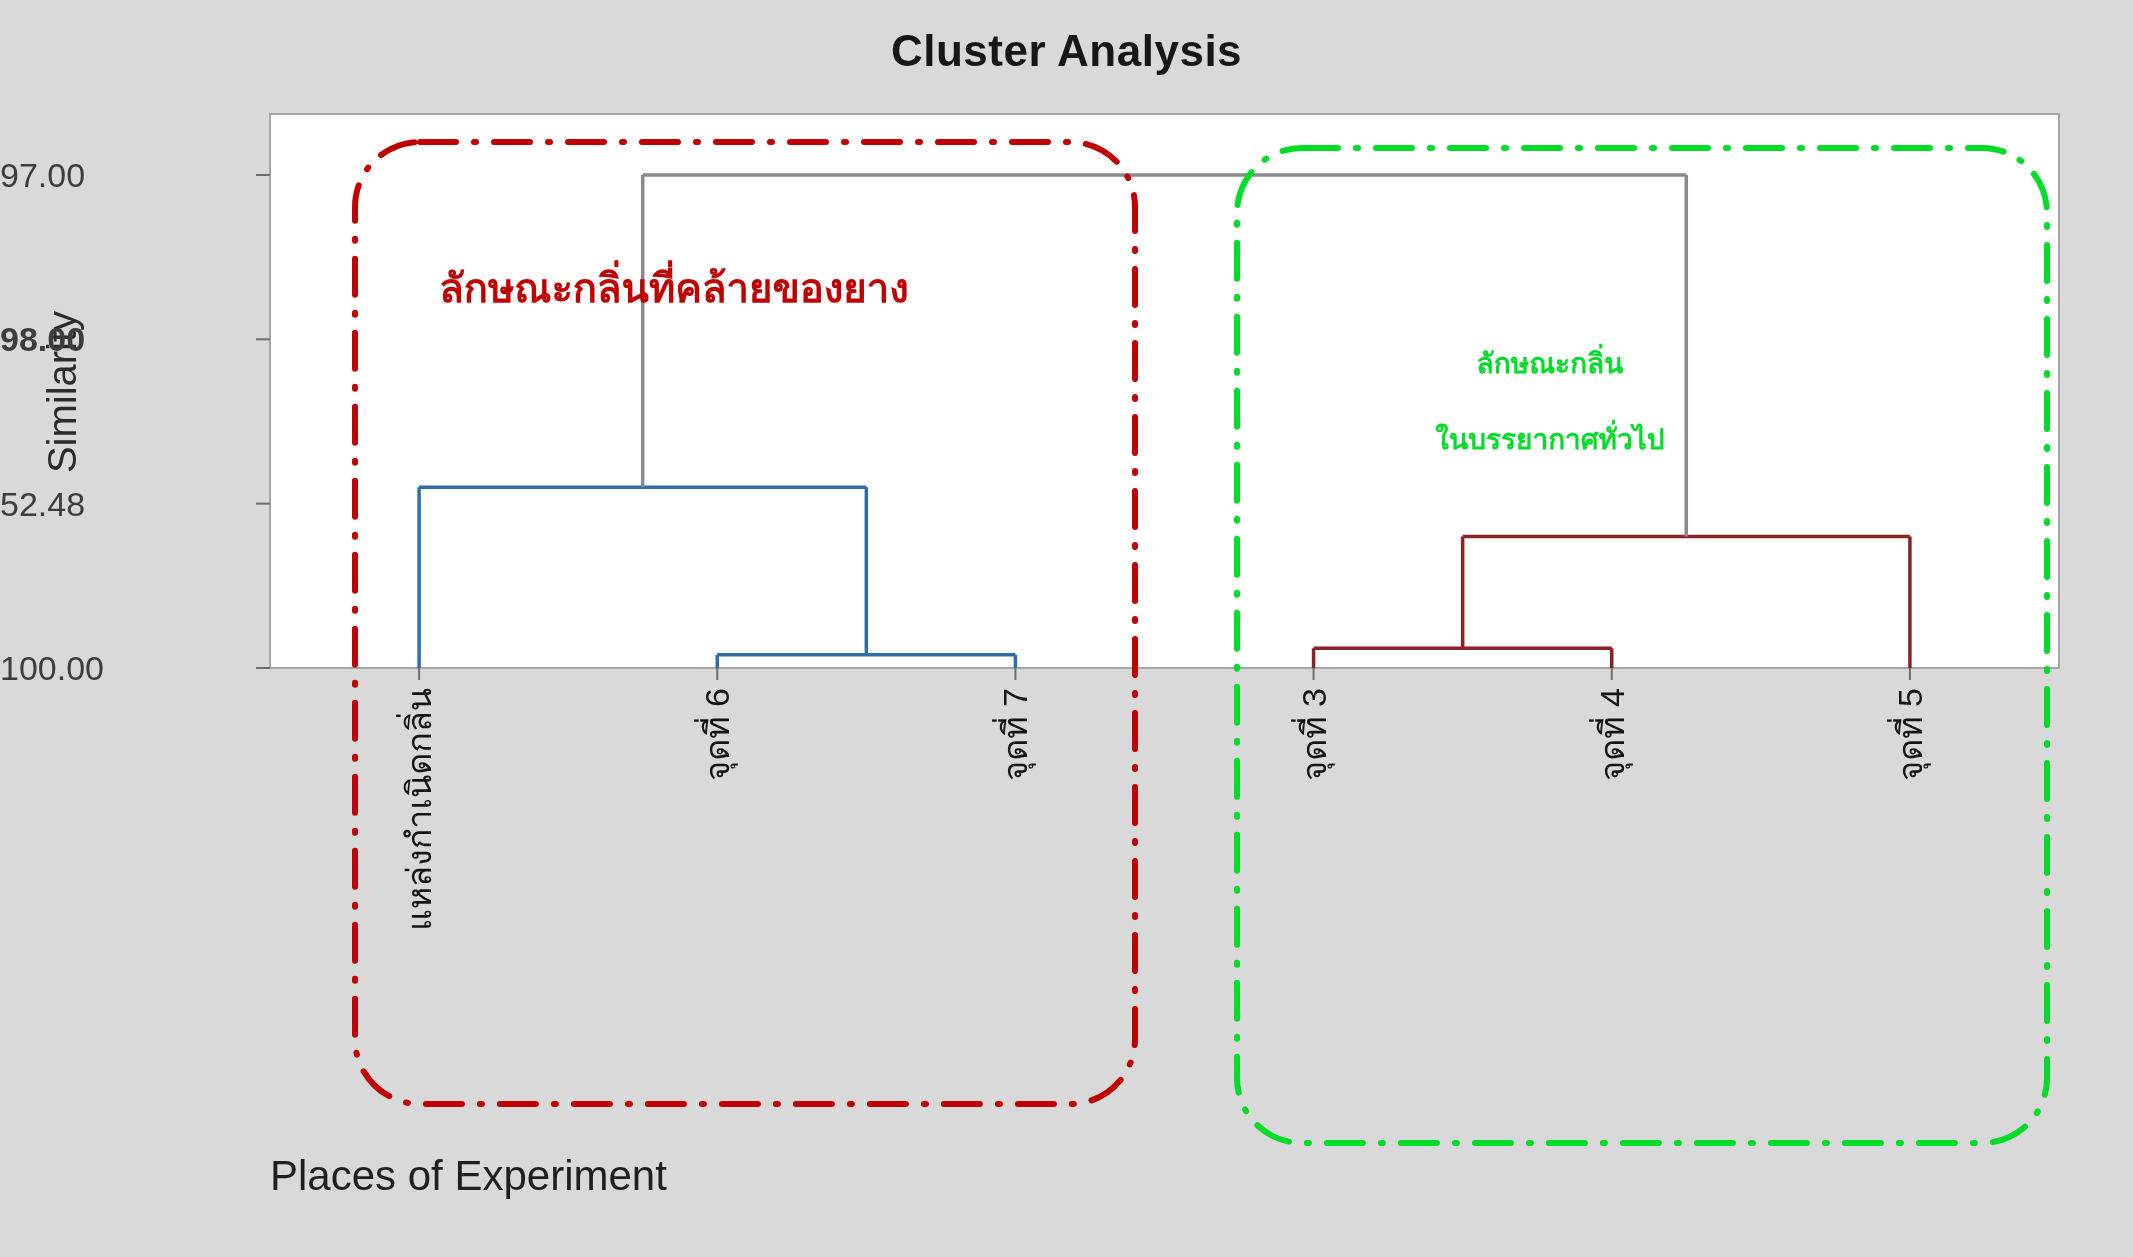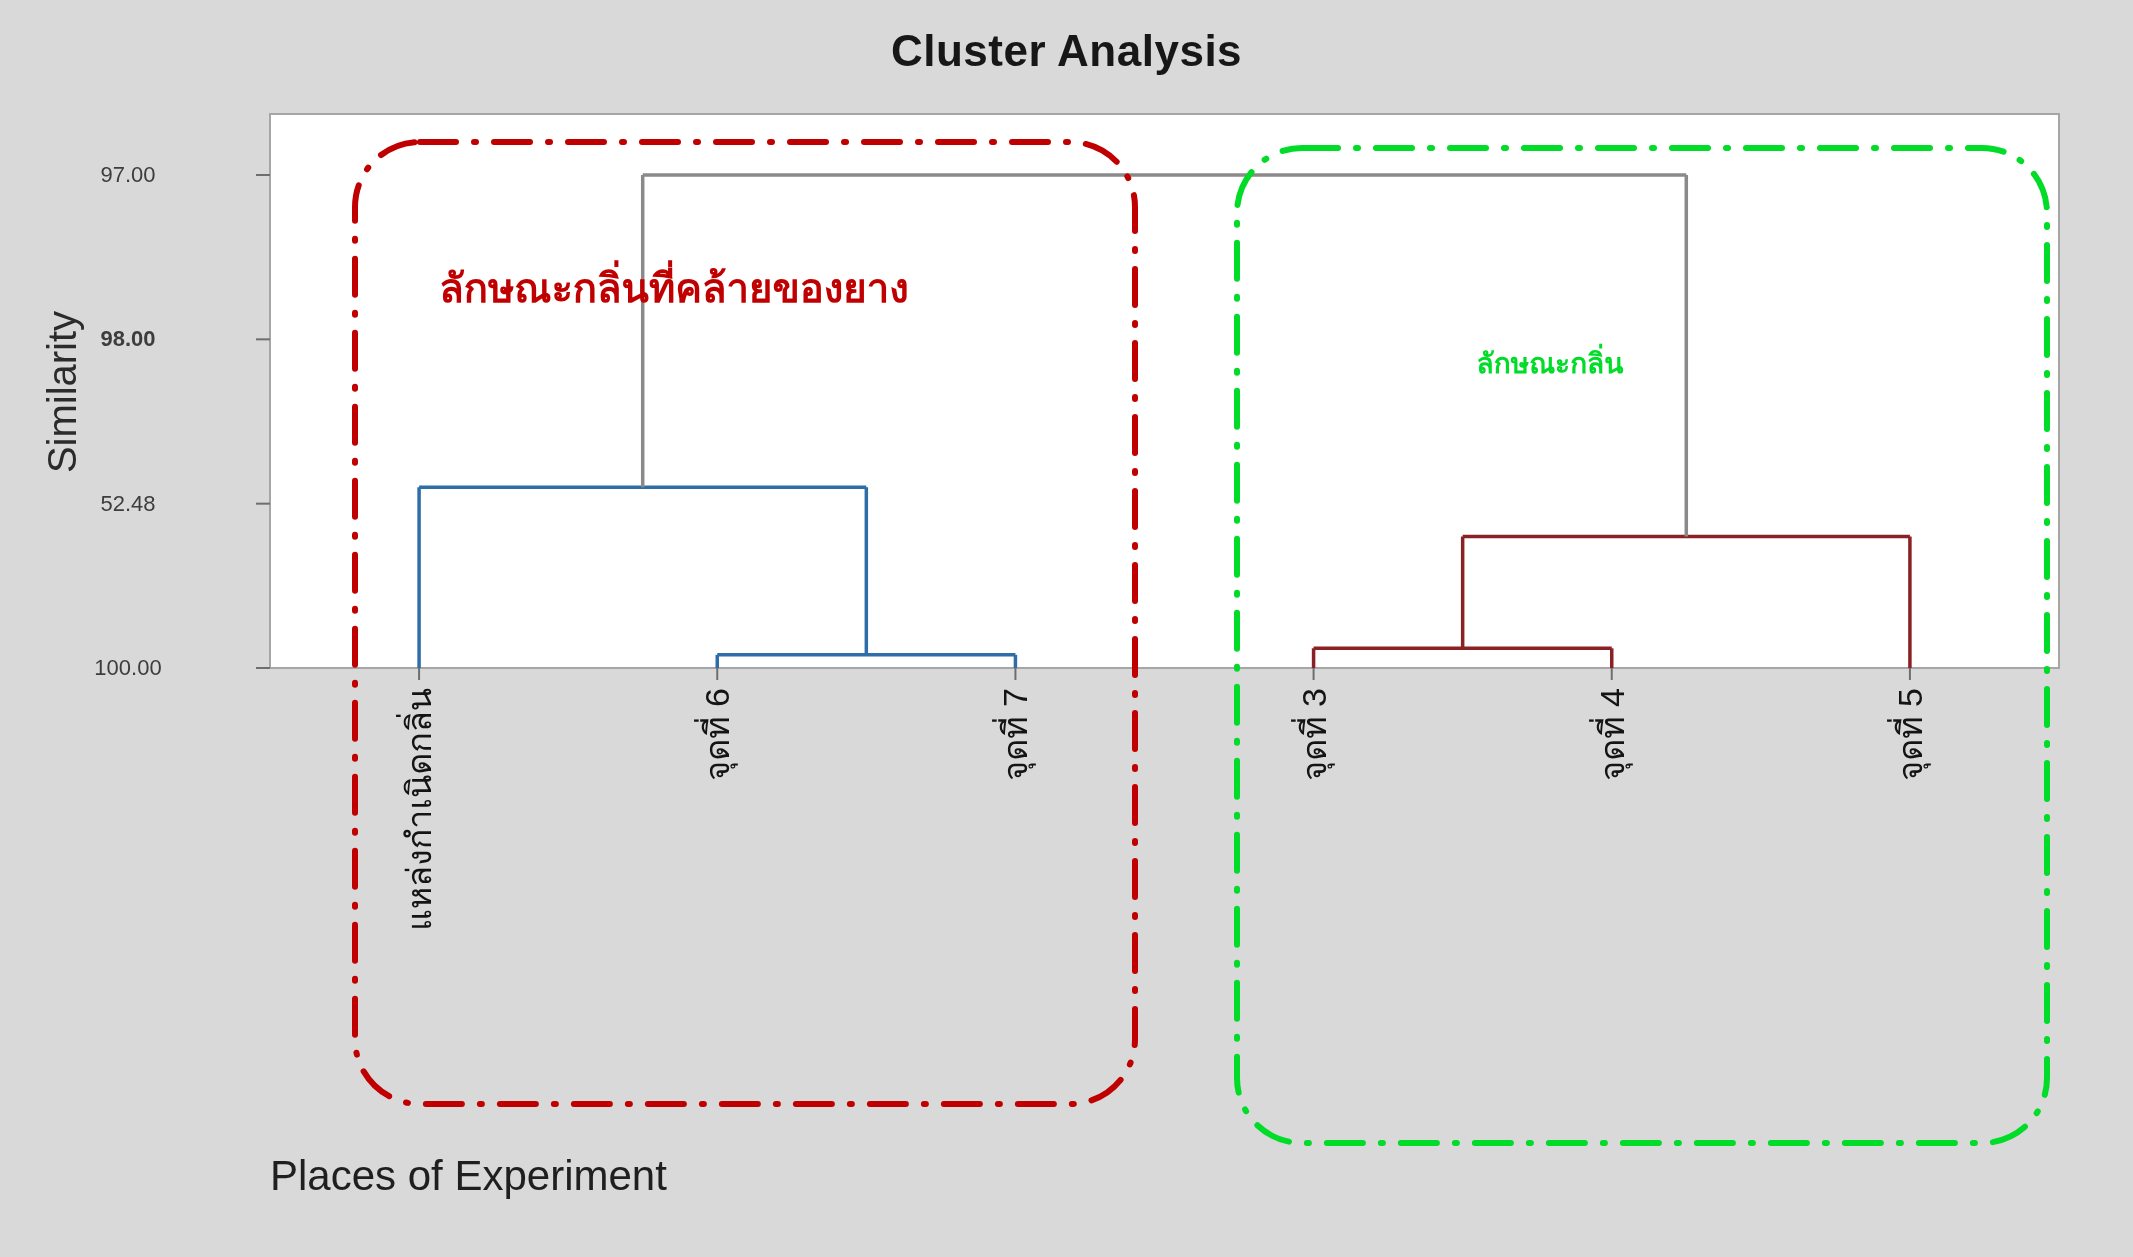--- a/index.html
+++ b/index.html
@@ -23,21 +23,21 @@
     transform: translate(-50%, -50%) rotate(-90deg);
     white-space: nowrap; font-size: 40px; color: #2b2b2b;
   }
   .x-axis-title {
     position: absolute; left: 270px; top: 1152px; width: 1789px;
     text-align: left; font-size: 42px; color: #1f1f1f;
   }
   #y-ticks { position: absolute; left: 0; top: 0; width: 256px; height: 100%; }
   .ytick {
     position: absolute; right: 0; width: 256px;
-    text-align: center; font-size: 22px; color: #3d3d3d;
+    text-align: left; font-size: 34px; color: #3d3d3d;
     line-height: 40px;
   }
   #leaf-labels { position: absolute; left: 0; top: 0; }
   .leaf-label { position: absolute; top: 688px; width: 0; height: 0; overflow: visible; }
   .leaf-label span {
     display: inline-block; white-space: nowrap;
     transform-origin: 0 0;
     transform: rotate(-90deg) translateX(-100%);
     margin-left: -20px;
     font-size: 34px; line-height: 40px; color: #141414;
@@ -108,15 +108,16 @@
       <div class="leaf-label" style="left: 1015.42px;"><span>จุดที่ 7</span></div>
       <div class="leaf-label" style="left: 1313.58px;"><span>จุดที่ 3</span></div>
       <div class="leaf-label" style="left: 1611.75px;"><span>จุดที่ 4</span></div>
       <div class="leaf-label" style="left: 1909.92px;"><span>จุดที่ 5</span></div>
     </div>
 
   <div class="ann-rubber-text" style="color: rgb(192, 0, 0);">ลักษณะกลิ่นที่คล้ายของยาง</div>
 
   <div class="ann-ambient-text" style="color: rgb(0, 220, 40);">
     <div>ลักษณะกลิ่น</div>
+    <div>ในบรรยากาศทั่วไป</div>
   </div>
 
 </div>
 
 </body></html>

